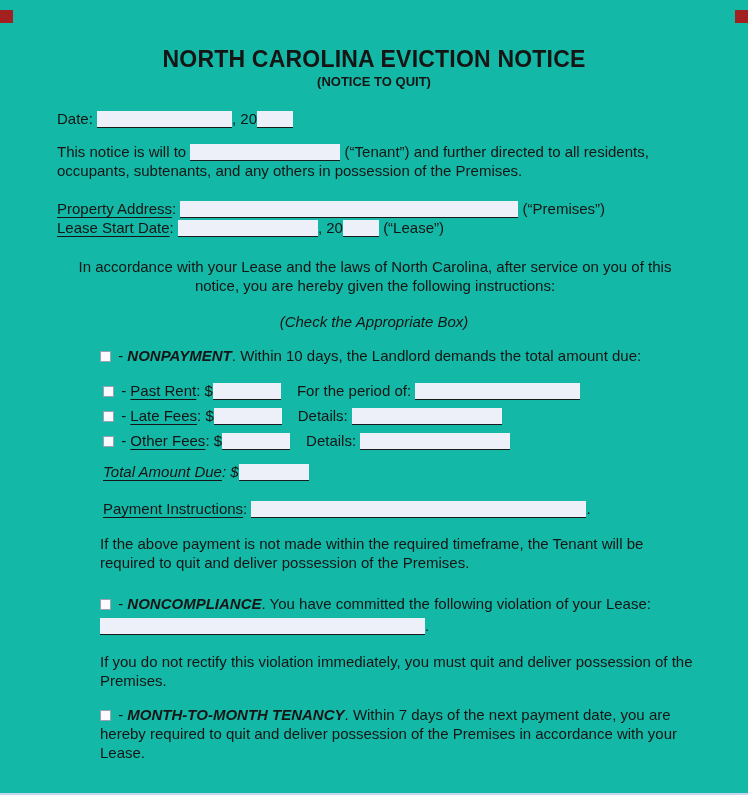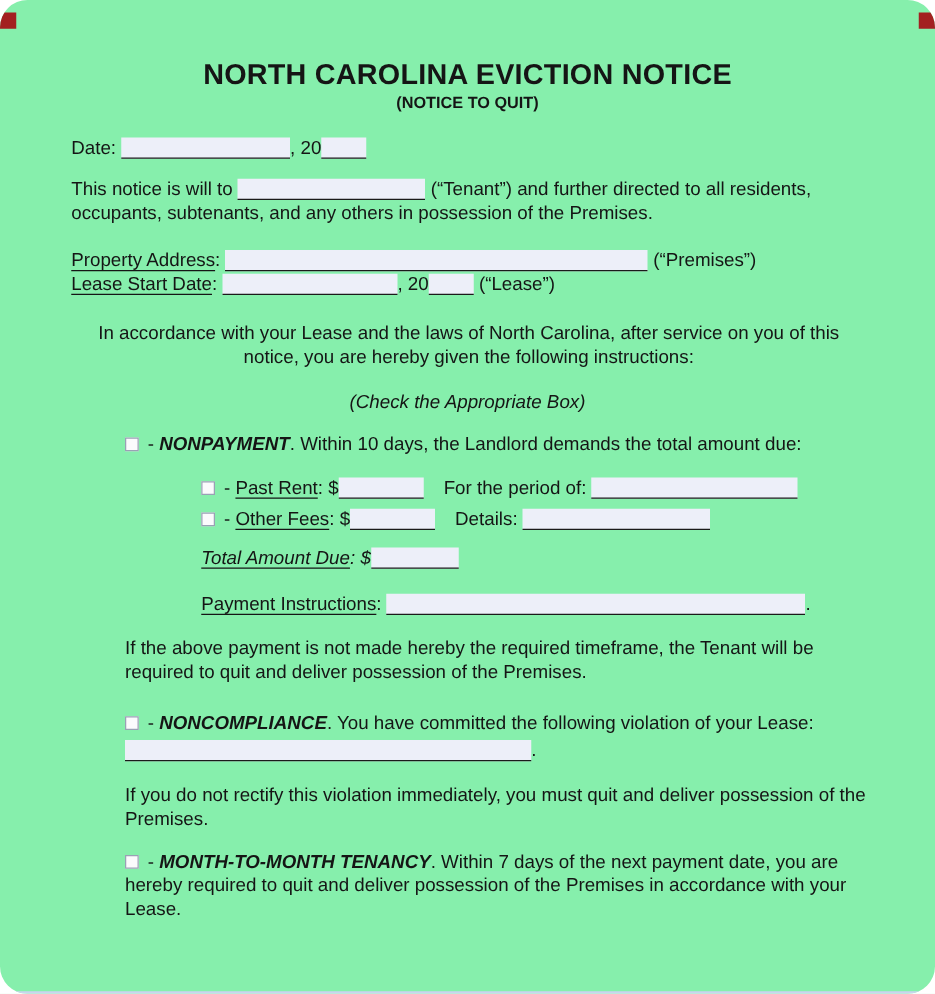--- a/index.html
+++ b/index.html
@@ -1,21 +1,21 @@
 <!DOCTYPE html>
 <html style="--field-bg: #edeff9; --field-underline: #1a1a1a; --corner-mark: #a32020; --bottom-edge: #c9d5ef; --checkbox-border: #9aa1b5;"><head>
 <meta charset="utf-8">
 <style>
   * { margin:0; padding:0; box-sizing:border-box; }
   html,body { background:#ffffff; }
   .page {
     position:relative; width:748px; height:795px; overflow:hidden;
-    background:#86efac; color:#151515;
+    background:#14b8a6; color:#151515;
     font-family:"Liberation Sans", sans-serif;
-    font-size:15px; line-height:19px;border-radius:22px;
+    font-size:15px; line-height:19px;
   }
   .corner-mark {
     position:absolute; top:10px; width:13px; height:13px;
     background:var(--corner-mark,#a32020);
   }
   .corner-mark.left { left:0; }
   .corner-mark.right { right:0; }
   .bottom-edge {
     position:absolute; bottom:0; left:0; right:0; height:2px;
     background:var(--bottom-edge,#c9d5ef);
@@ -44,21 +44,21 @@
   }
 
   .date-line   { margin-top:18px; }
   .intro       { margin-top:14px; width:636px; }
   .property-line { margin-top:19px; }
   .lease-line  { }
   .instructions{ margin-top:20px; width:636px;text-align:center; }
   .check-note  { margin-top:17px; }
 
   .indent1 { margin-left:43px; width:597px; }
-  .indent2 { margin-left:104px; }
+  .indent2 { margin-left:46px; }
 
   .nonpayment-head { margin-top:15px; }
   .fee-rows   { margin-top:13px; line-height:25px; }
   .total-line { margin-top:9px;font-style:italic; }
   .payment-line { margin-top:18px; }
   .payment-para { margin-top:16px; }
   .noncompliance-head { margin-top:22px; }
   .violation-line { margin-top:3px; }
   .rectify-para { margin-top:17px; }
   .month-para { margin-top:15px; }
@@ -111,35 +111,41 @@
     <div class="indent2 fee-rows">
       <div>
         <span class="cb"></span>
         <span>-</span>
         <span class="ul">Past Rent</span><span>: $</span><span class="field w68"></span><span>For the period of:</span>
         <span class="field w165"></span>
       </div>
       <div>
         <span class="cb"></span>
         <span>-</span>
+        <span class="ul">Late Fees</span><span>: $</span><span class="field w68"></span><span>Details:</span>
+        <span class="field w150d"></span>
+      </div>
+      <div>
+        <span class="cb"></span>
+        <span>-</span>
         <span class="ul">Other Fees</span><span>: $</span><span class="field w68"></span><span>Details:</span>
         <span class="field w150d"></span>
       </div>
     </div>
 
     <div class="indent2 total-line">
       <span class="ul">Total Amount Due</span><span>: $</span><span class="field w70"></span>
     </div>
 
     <div class="indent2 payment-line">
       <span class="ul">Payment Instructions</span><span>:</span>
       <span class="field w335"></span><span>.</span>
     </div>
 
-    <div class="indent1 payment-para">If the above payment is not made hereby the required timeframe, the Tenant will be required to quit and deliver possession of the Premises.</div>
+    <div class="indent1 payment-para">If the above payment is not made within the required timeframe, the Tenant will be required to quit and deliver possession of the Premises.</div>
 
     <div class="indent1 noncompliance-head">
       <span class="cb"></span>
       <span>-</span>
       <span class="b">NONCOMPLIANCE</span><span>. You have committed the following violation of your Lease:</span>
     </div>
     <div class="indent1 violation-line">
       <span class="field w325"></span><span>.</span>
     </div>
 

